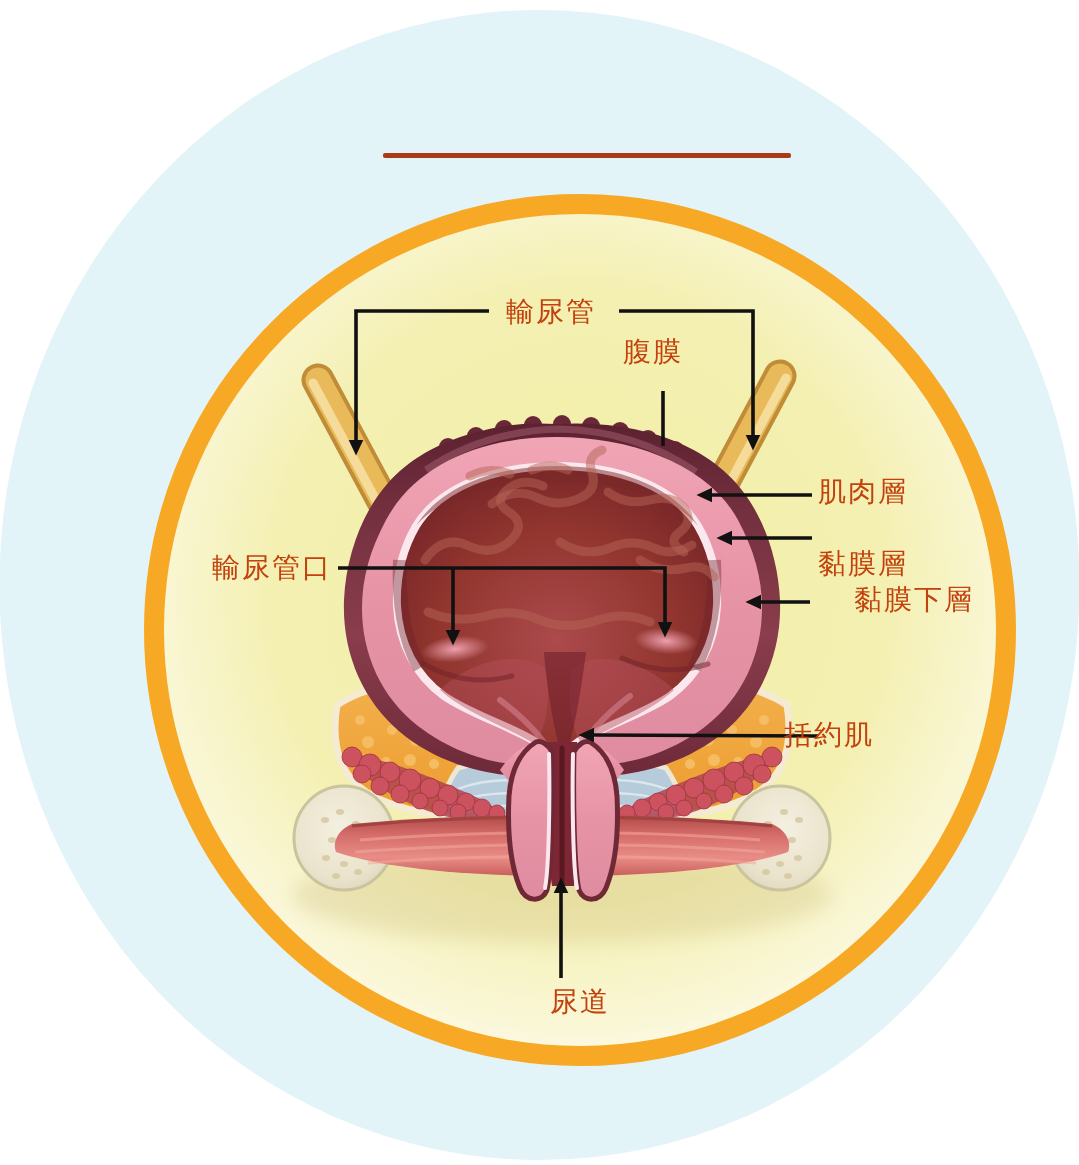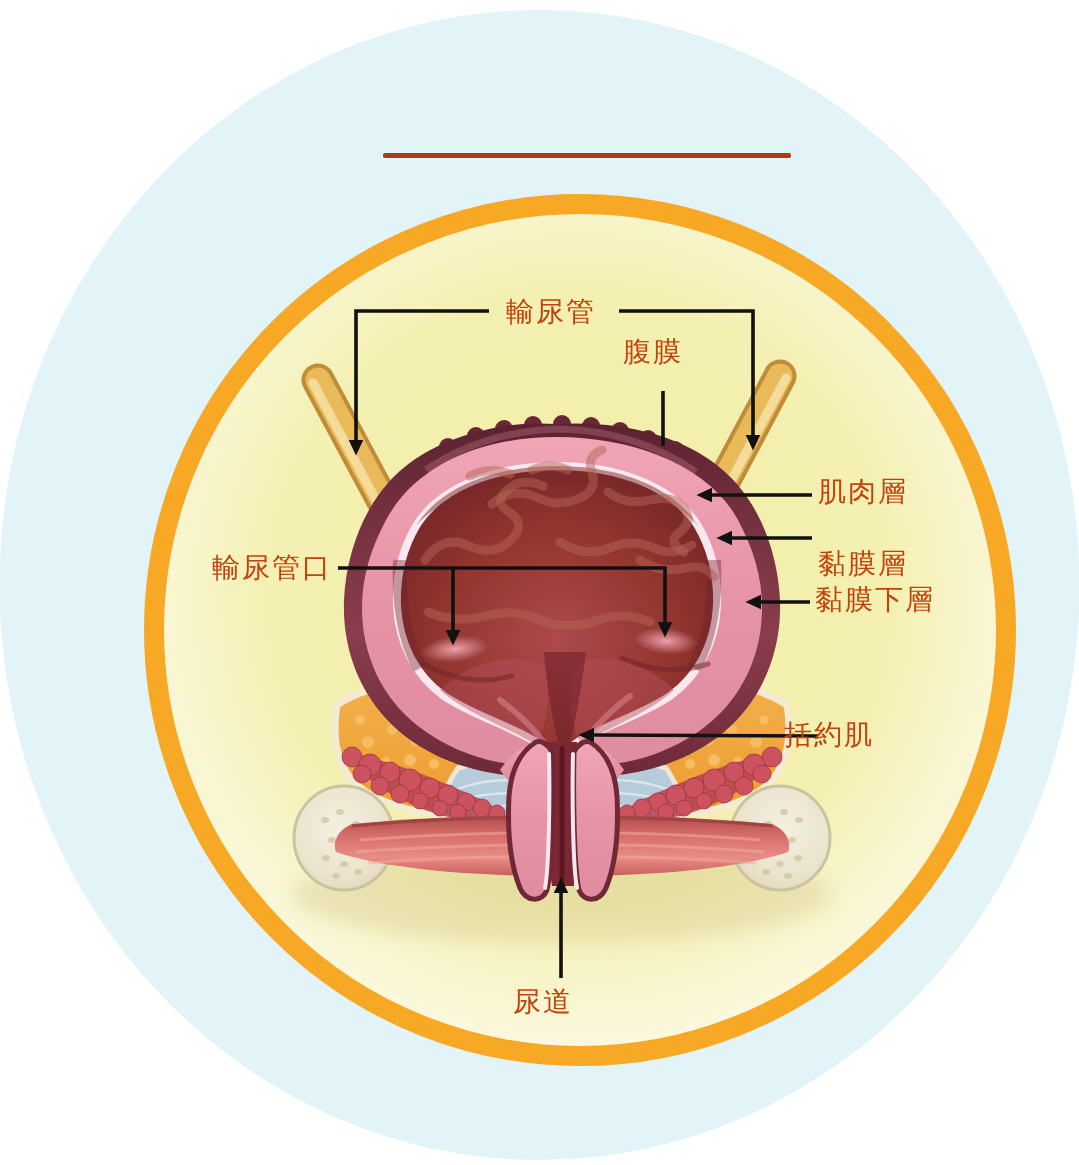--- a/index.html
+++ b/index.html
@@ -253,18 +253,18 @@
     <line x1="561" y1="978" x2="561" y2="891" marker-end="url(#arw)"></line>
   </g>
 </svg>
 
 <div class="title-underline"></div>
 
 <div class="lbl center" style="left:551px;top:312px">輸尿管</div>
 <div class="lbl center" style="left:653px;top:352px">腹膜</div>
 <div class="lbl left-anchor" style="left:818px;top:494px">肌肉層</div>
 <div class="lbl left-anchor" style="left:818px;top:566px">黏膜層</div>
-<div class="lbl left-anchor" style="left:815px;top:602px">黏膜下層</div>
+<div class="lbl left-anchor" style="left:854px;top:602px">黏膜下層</div>
 <div class="lbl right-anchor" style="left:332px;top:568px">輸尿管口</div>
 <div class="lbl left-anchor" style="left:784px;top:737px">括約肌</div>
-<div class="lbl center" style="left:543px;top:1002px">尿道</div>
+<div class="lbl center" style="left:580px;top:1002px">尿道</div>
 
 </div>
 
 </body></html>

